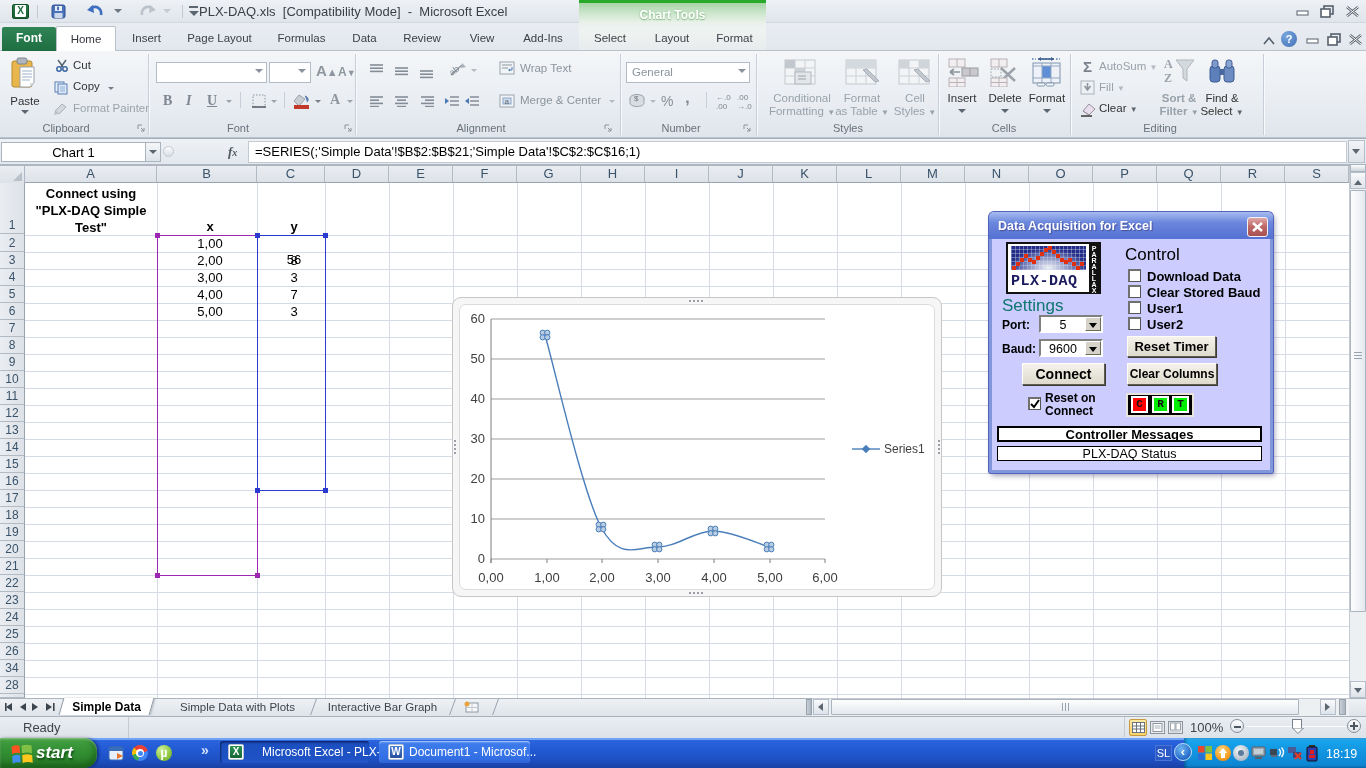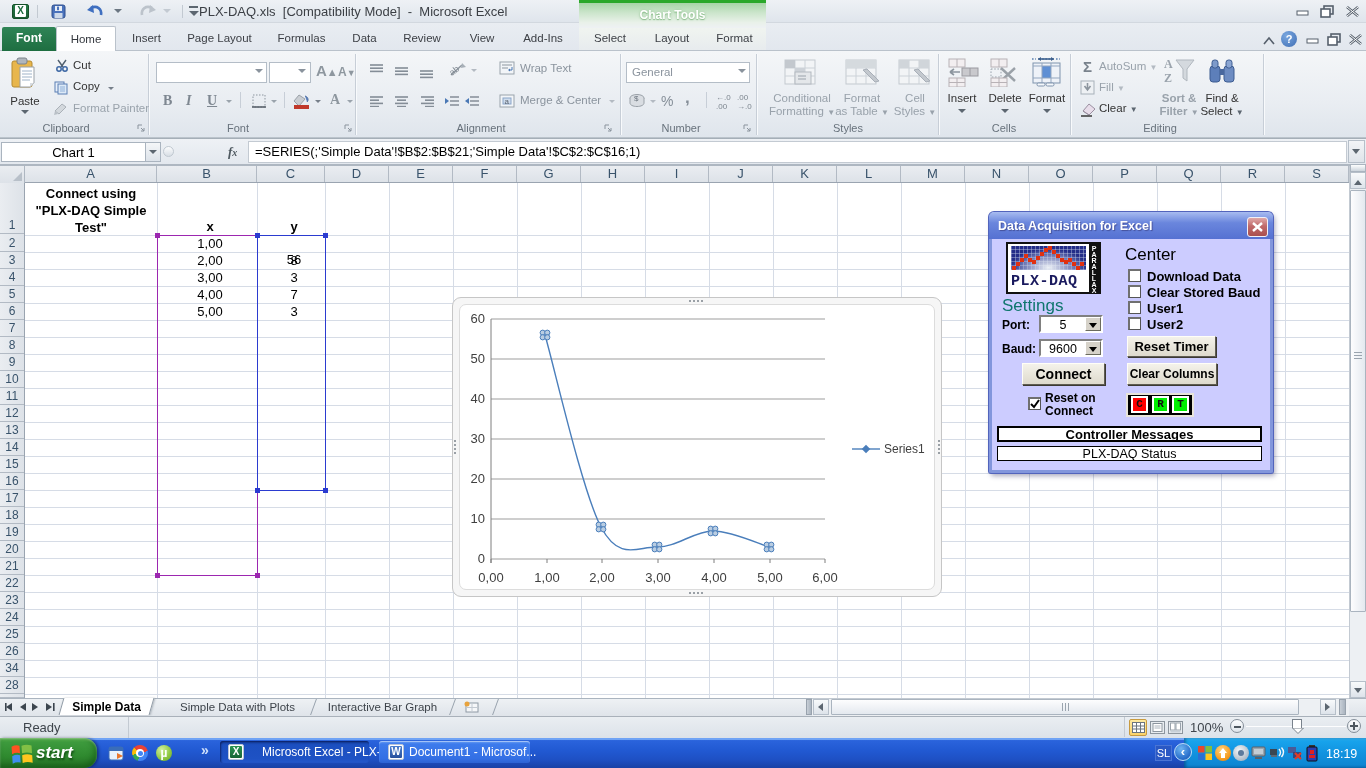--- a/index.html
+++ b/index.html
@@ -716,21 +716,21 @@
  <rect x="49" y="12" width="4" height="4"></rect>
       <rect x="53" y="14" width="4" height="4"></rect>
       <rect x="57" y="12" width="4" height="4"></rect>
  <rect x="61" y="16" width="4" height="4"></rect>
       <rect x="65" y="20" width="4" height="4"></rect>
       <rect x="69" y="16" width="4" height="4"></rect>
  </g>
   </svg>
 <div class="ab tt" style="left:1011px;top:273px;width:76px;font-size:15px;font-weight:bold;color:#1a1a5e;font-family:'Liberation Mono',monospace;letter-spacing:0.5px;">PLX-DAQ</div>
 
-<div class="ab tt" style="left:1125px;top:245px;font-size:17px;color:#000;">Center</div>
+<div class="ab tt" style="left:1125px;top:245px;font-size:17px;color:#000;">Control</div>
 <div class="ab" style="left:1128px;top:269px;width:13px;height:13px;background:#fff;border:1px solid #555;border-top:2px solid #707070;border-left:2px solid #707070;"></div>
 <div class="ab tt" style="left:1147px;top:269px;font-size:13px;font-weight:bold;color:#000;">Download Data</div>
 <div class="ab" style="left:1128px;top:285px;width:13px;height:13px;background:#fff;border:1px solid #555;border-top:2px solid #707070;border-left:2px solid #707070;"></div>
 <div class="ab tt" style="left:1147px;top:285px;font-size:13px;font-weight:bold;color:#000;">Clear Stored Baud</div>
 <div class="ab" style="left:1128px;top:301px;width:13px;height:13px;background:#fff;border:1px solid #555;border-top:2px solid #707070;border-left:2px solid #707070;"></div>
 <div class="ab tt" style="left:1147px;top:301px;font-size:13px;font-weight:bold;color:#000;">User1</div>
 <div class="ab" style="left:1128px;top:317px;width:13px;height:13px;background:#fff;border:1px solid #555;border-top:2px solid #707070;border-left:2px solid #707070;"></div>
 <div class="ab tt" style="left:1147px;top:317px;font-size:13px;font-weight:bold;color:#000;">User2</div>
 <div class="ab tt" style="left:1002px;top:296px;font-size:17px;color:#0f766e;">Settings</div>
 <div class="ab tt" style="left:1002px;top:318px;font-size:12px;font-weight:bold;color:#000;">Port:</div>

